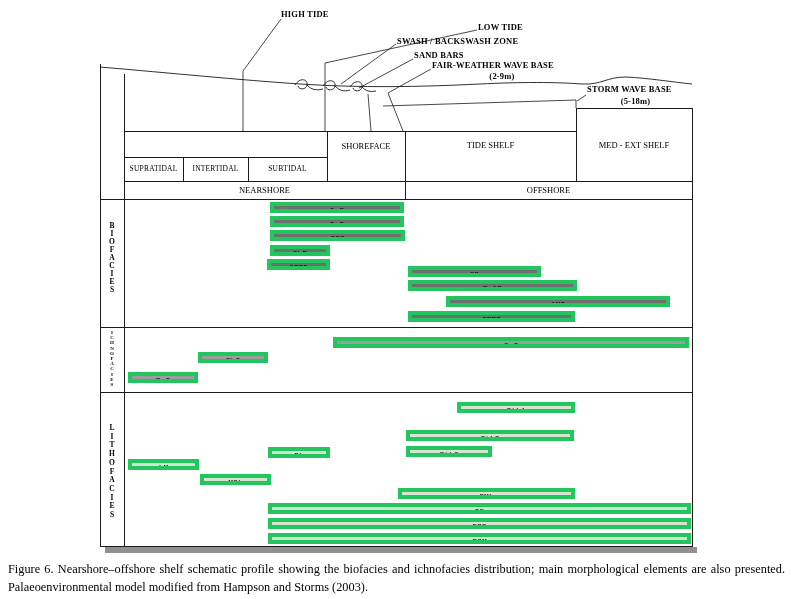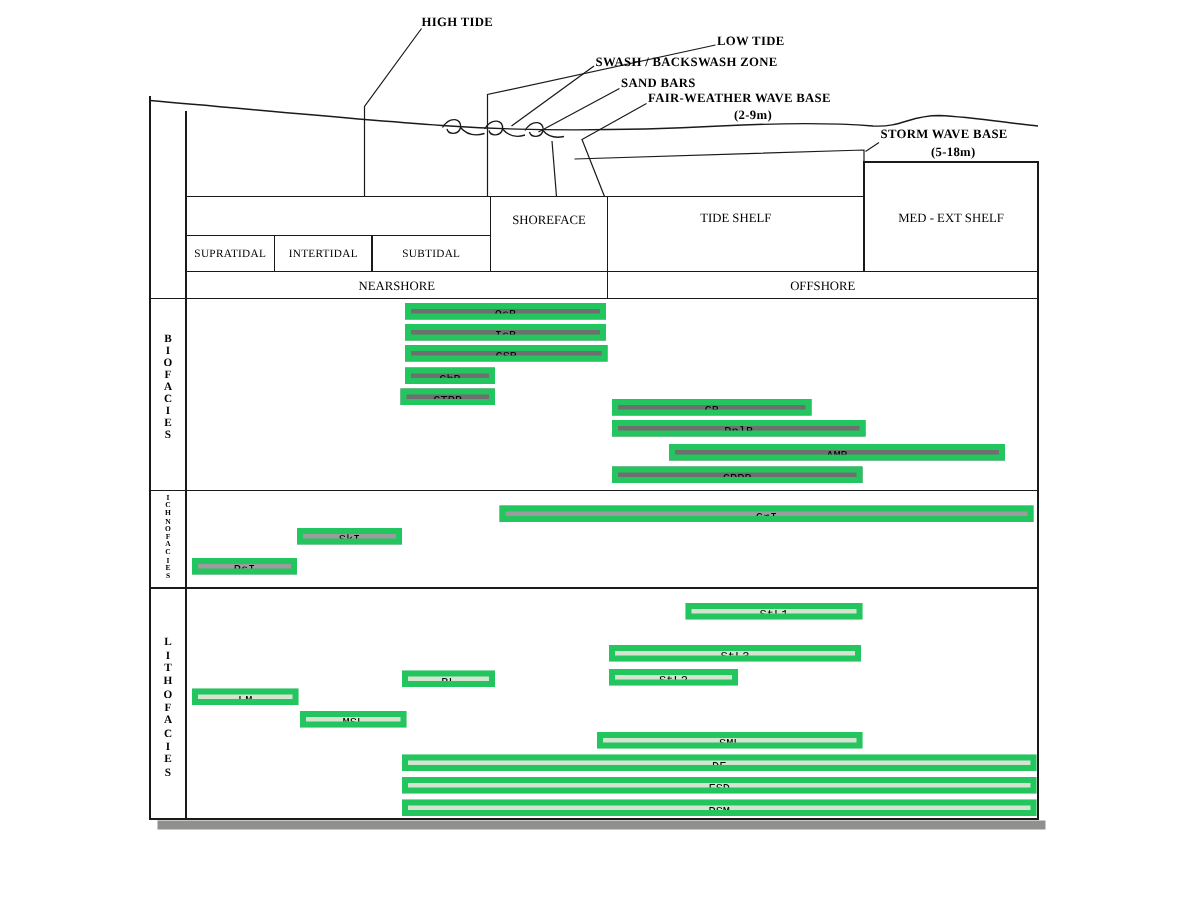--- a/index.html
+++ b/index.html
@@ -119,13 +119,14 @@
       <div class="bar" style="left: 406px; top: 430px; width: 168px; background: rgb(213, 228, 207);">StL3</div>
       <div class="bar" style="left: 268px; top: 447px; width: 62px; background: rgb(213, 228, 207);">BL</div>
       <div class="bar" style="left: 128px; top: 459px; width: 71px; background: rgb(213, 228, 207);">LM</div>
       <div class="bar" style="left: 200px; top: 474px; width: 71px; background: rgb(213, 228, 207);">MSL</div>
       <div class="bar" style="left: 398px; top: 488px; width: 177px; background: rgb(213, 228, 207);">SML</div>
       <div class="bar" style="left: 268px; top: 503px; width: 423px; background: rgb(213, 228, 207);">DF</div>
       <div class="bar" style="left: 268px; top: 518px; width: 423px; background: rgb(213, 228, 207);">FSD</div>
       <div class="bar" style="left: 268px; top: 533px; width: 423px; background: rgb(213, 228, 207);">PSM</div>
     </div>
 
+  <div class="caption">Figure 6. Nearshore–offshore shelf schematic profile showing the biofacies and ichnofacies distribution; main morphological elements are also presented. Palaeoenvironmental model modified from Hampson and Storms (2003).</div>
 </div>
 
 </body></html>

